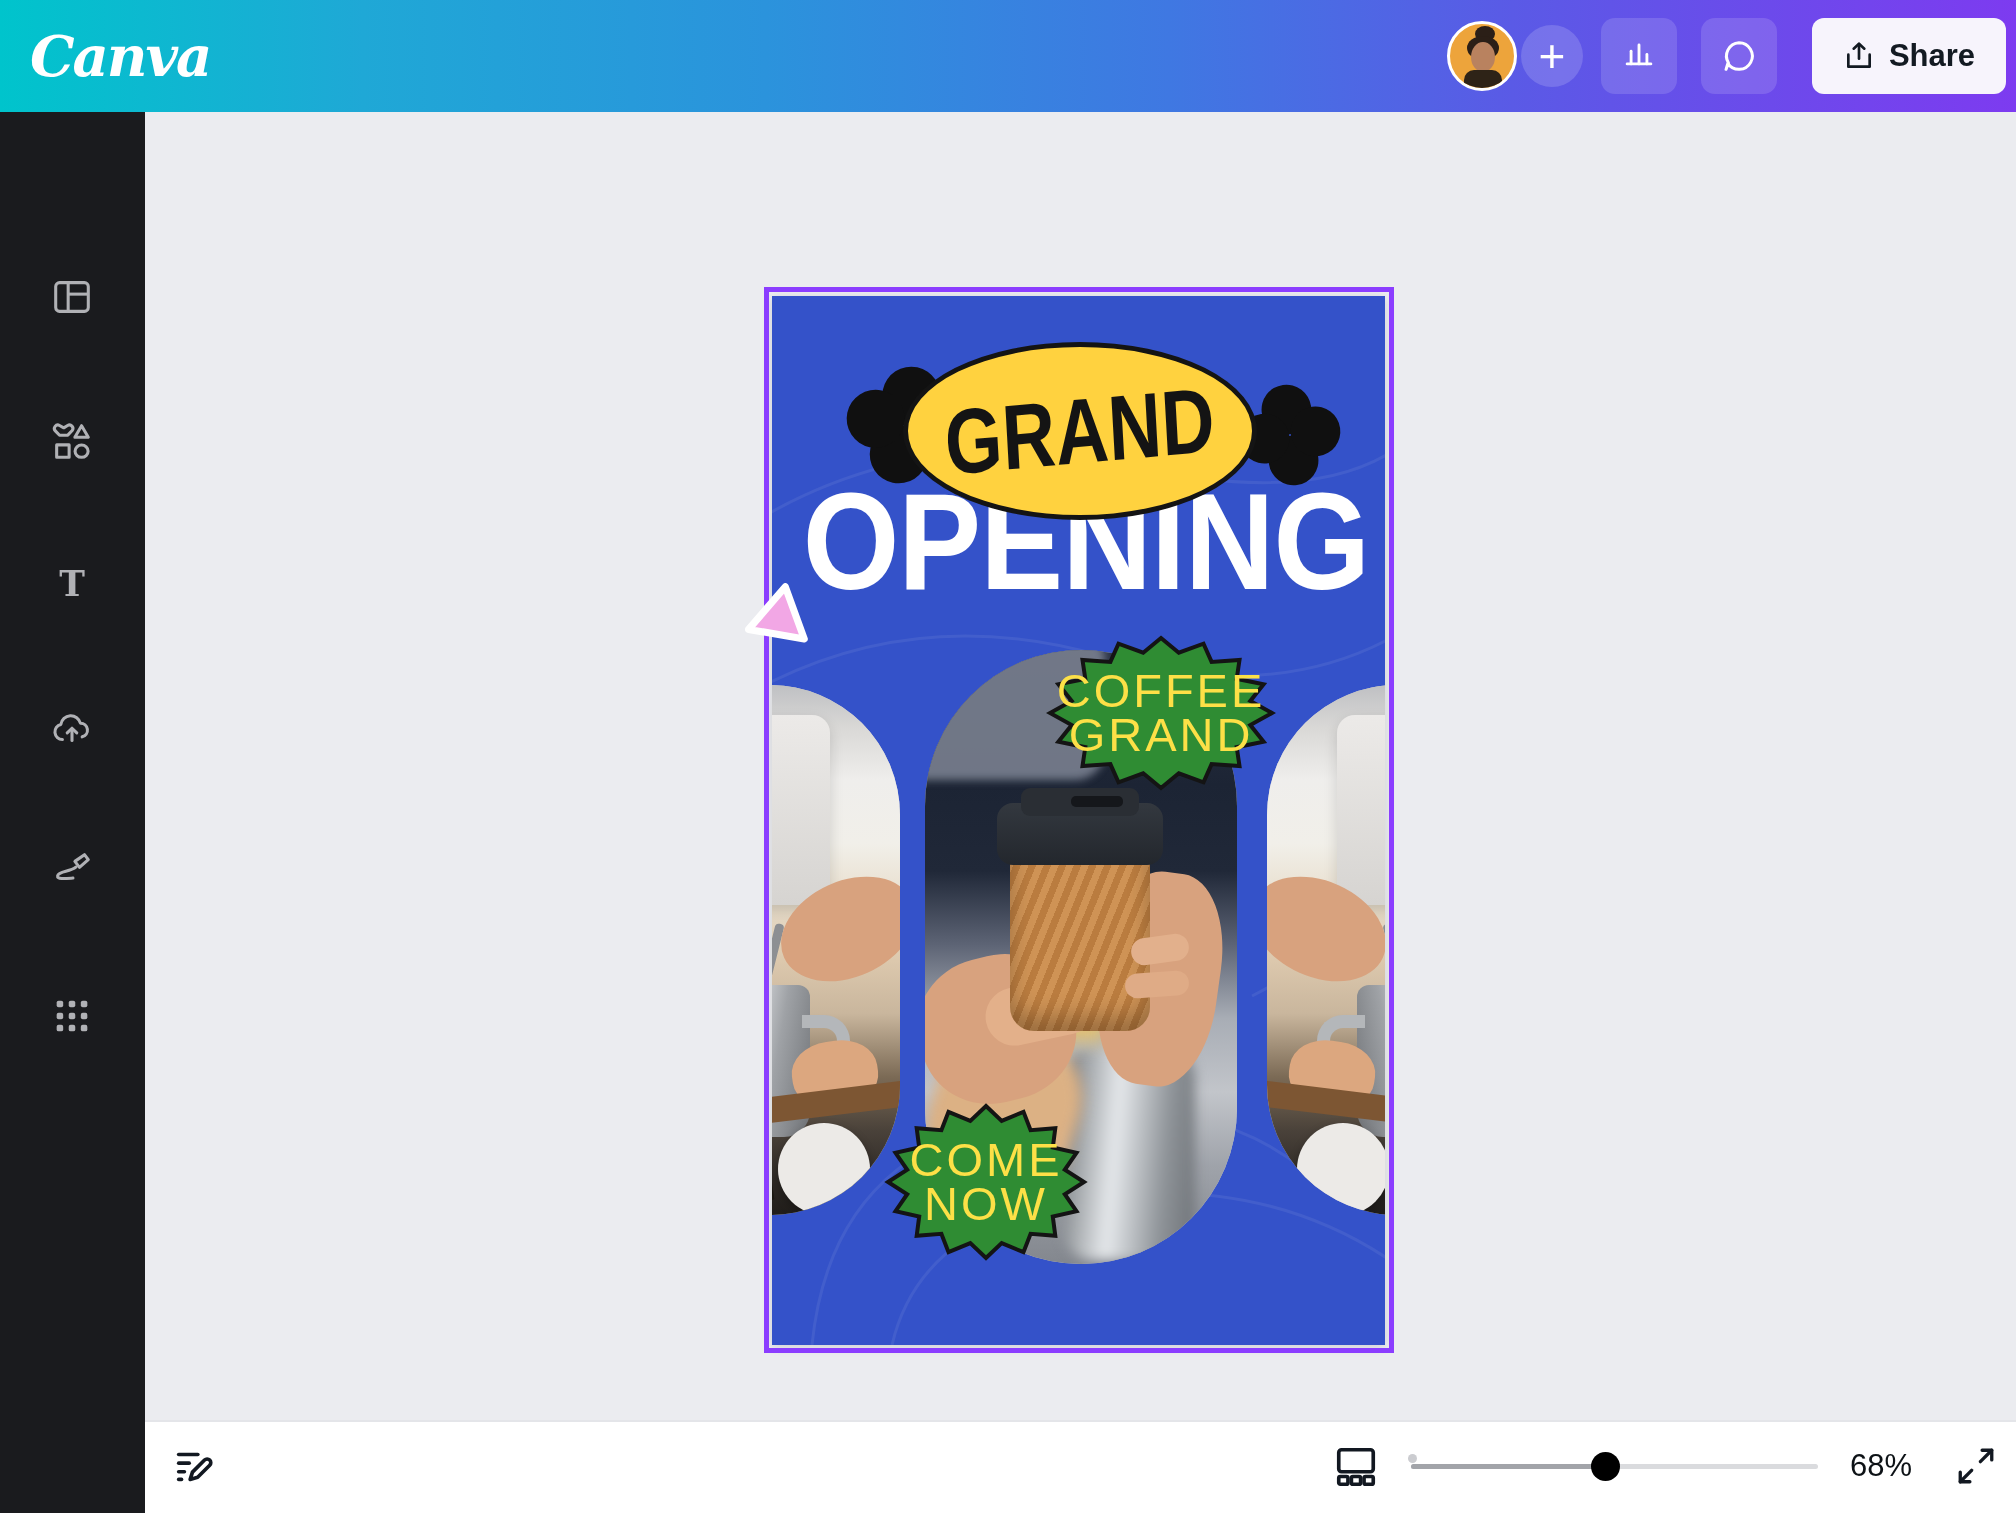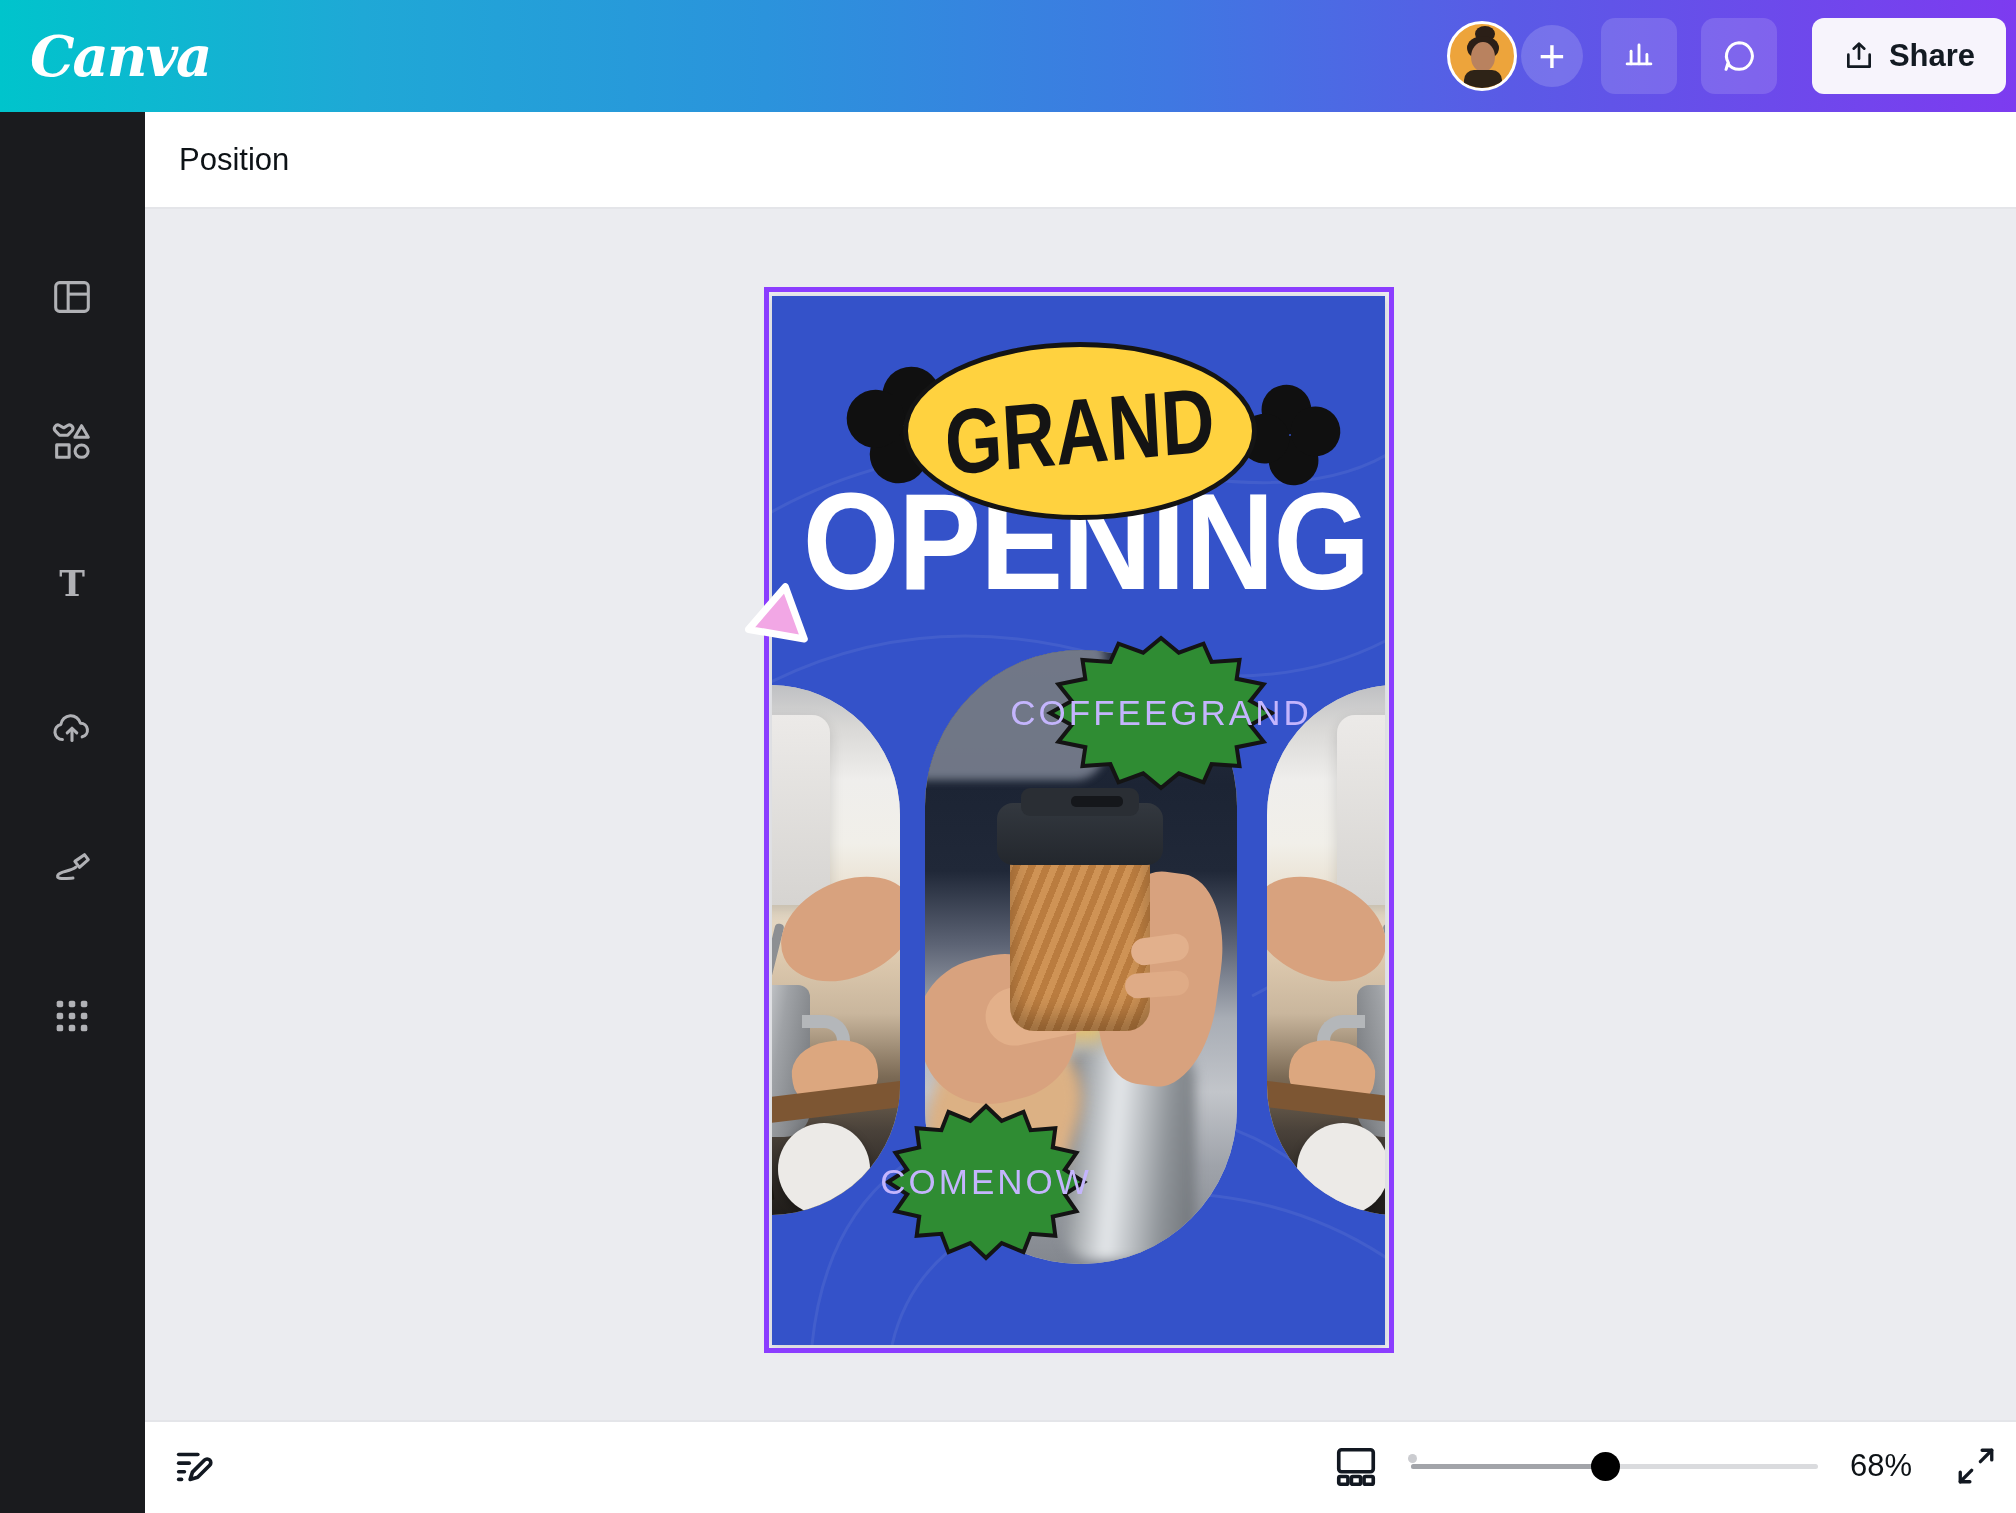--- a/index.html
+++ b/index.html
@@ -105,22 +105,22 @@
 
   
   .opening { left:0; top:176px; width:613px; text-align:center; color:#fff;
     font-size:138px; font-weight:700; letter-spacing:-1px; line-height:1;
     transform:scaleX(.9); white-space:nowrap; }
   .ellipse { left:131px; top:46px; width:354px; height:178px; border-radius:50%;
     background:#ffd23f; border:5px solid #141414; display:flex; align-items:center; justify-content:center; }
   .grand { font-size:92px; font-weight:700; color:#141414; letter-spacing:0;
     transform:scaleX(.8) rotate(-4deg); white-space:nowrap; }
   .badge { display:flex; flex-direction:column; align-items:center; justify-content:center; }
-  .badge-text { position:absolute; inset:0; display:flex; flex-direction:row;
-    align-items:center; justify-content:center; color:#c4b5fd; font-size:35px;
+  .badge-text { position:absolute; inset:0; display:flex; flex-direction:column;
+    align-items:center; justify-content:center; color:#fde047; font-size:47px;
     letter-spacing:3px; line-height:44px; font-weight:400; text-align:center; }
 
   
   .collab-label { left:527px; top:529px; width:244px; height:76px; background:#f2a7e5;
     border:4px solid #fff; border-radius:28px; display:flex; align-items:center; justify-content:center;
     font-size:40px; color:#17181b; box-shadow:0 2px 6px rgba(0,0,0,.18); }
 
   
   .bottombar { left:145px; top:1420px; width:1871px; height:93px; background:#fff;
     border-top:2px solid #e4e5e9; }
@@ -221,23 +221,20 @@
             <rect x="10.3" y="10.3" width="3.4" height="3.4" rx="1"></rect>
             <rect x="16.6" y="10.3" width="3.4" height="3.4" rx="1"></rect>
           <rect x="4" y="16.6" width="3.4" height="3.4" rx="1"></rect>
             <rect x="10.3" y="16.6" width="3.4" height="3.4" rx="1"></rect>
             <rect x="16.6" y="16.6" width="3.4" height="3.4" rx="1"></rect>
         </g>
       </svg>
     </div>
   </div>
 
-  <div class="abs toolbar">
-    <div class="toolbar-title">Position</div>
-  </div>
 
   <div class="abs canvas"></div>
 
   <div class="abs page">
 
     <svg class="abs" style="left:0;top:0;" width="613" height="1049" viewBox="0 0 613 1049" fill="none">
       <g stroke="rgba(255,255,255,0.07)" stroke-width="3">
         <path d="M-40 240 Q 140 120 360 170 T 660 120"></path>
         <path d="M-60 420 Q 120 300 330 360 T 680 300"></path>
         <path d="M40 1049 Q 60 850 260 820 T 560 900"></path>

